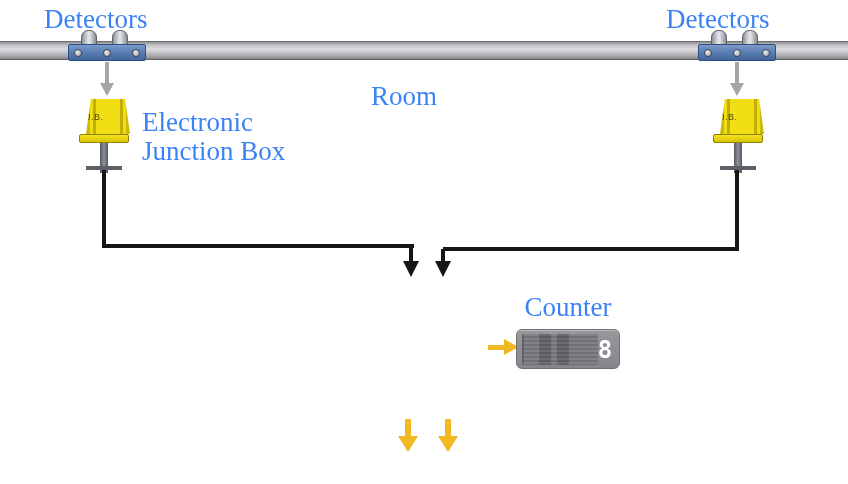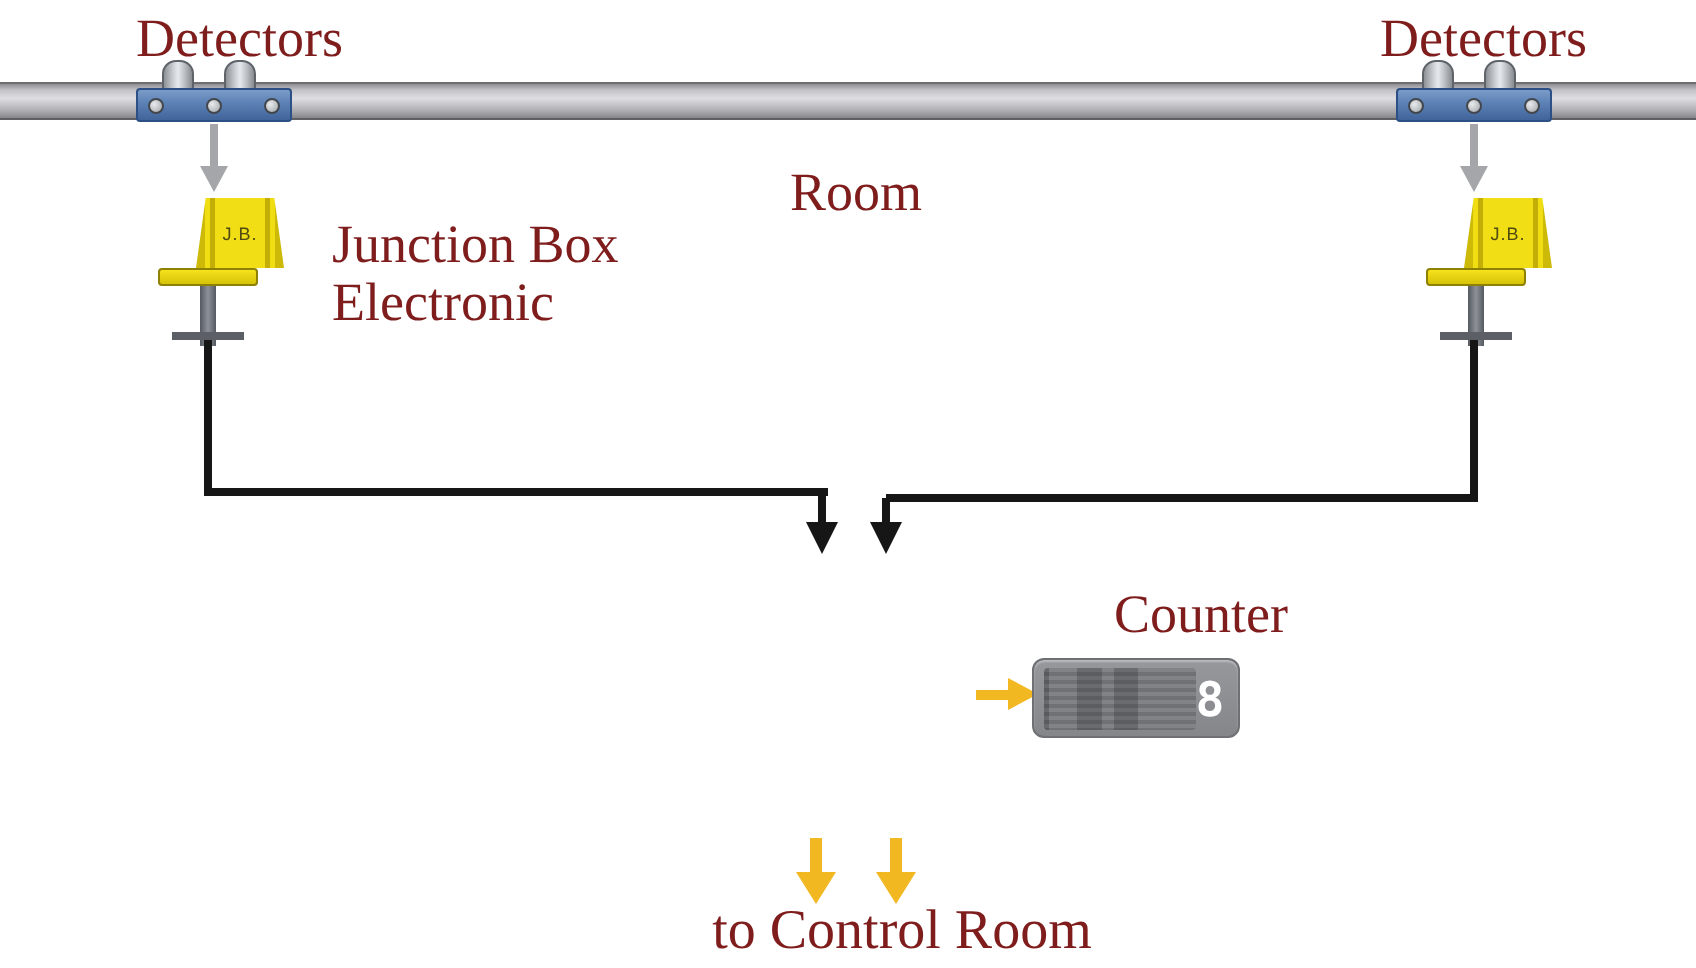--- a/index.html
+++ b/index.html
@@ -2,21 +2,21 @@
 <html><head>
 <meta charset="utf-8">
 <style>
   * { margin:0; padding:0; box-sizing:border-box; }
   html,body { background:#ffffff; }
   #canvas {
     position:relative; width:848px; height:484px; background:#ffffff;
     font-family:"Liberation Serif", serif; color:#1c1c1c; overflow:hidden;
   }
   .abs { position:absolute; }
-  .label { font-size:27px; color:#7f1d1d; white-space:nowrap;margin-left:24px; }
+  .label { font-size:27px; color:#3b82f6; white-space:nowrap; }
 
   
   .rail {
     left:0; top:41px; width:848px; height:19px;
     background:linear-gradient(180deg,#8f8f93 0%,#c3c3c7 18%,#dedee2 42%,#cacace 58%,#a8a8ac 82%,#85858a 100%);
     border-top:1px solid #6f6f73; border-bottom:1px solid #606064;
   }
 
   
   .assembly { width:78px; height:68px; top:30px; }
@@ -44,26 +44,26 @@
     position:absolute; left:32px; top:53px; width:0; height:0;
     border-left:7px solid transparent; border-right:7px solid transparent;
     border-top:13px solid #a4a6a9;
   }
 
   
   .jb-group { width:52px; height:84px; top:98px; }
   .jb-left  { left:78px; }
   .jb-right { left:712px; }
   .jb-trap {
-    position:absolute; left:20px; top:1px; width:44px; height:35px;
+    position:absolute; left:8px; top:1px; width:44px; height:35px;
     clip-path:polygon(11% 0, 89% 0, 100% 100%, 0 100%);
     background:linear-gradient(90deg,
       #cdb907 0% 10%, #f0dd12 10% 16%, #c2ae06 16% 22%, #f1de14 22% 78%,
       #c2ae06 78% 84%, #f0dd12 84% 90%, #cdb907 90% 100%);
-    display:flex; align-items:center; justify-content:center;
+    display:flex; align-items:center; 
   }
   .jb-text { font-size:9px; color:#4f4a12; letter-spacing:.5px; font-family:"Liberation Sans",sans-serif; }
   .jb-base {
     position:absolute; left:1px; top:36px; width:50px; height:9px;
     background:linear-gradient(180deg,#f6e31c,#d6c208);
     border:1px solid #8f8104; border-radius:2px;
   }
   .jb-stem {
     position:absolute; left:22px; top:45px; width:8px; height:30px;
     background:linear-gradient(90deg,#545860,#8e9298,#545860);
@@ -106,21 +106,21 @@
   .y-down-shaft { top:419px; width:6px; height:18px; }
   .ds1 { left:405px; } .ds2 { left:445px; }
   .y-down-head {
     top:436px; width:0; height:0;
     border-left:10px solid transparent; border-right:10px solid transparent;
     border-top:16px solid #f2b822;
   }
   .dh1 { left:398px; } .dh2 { left:438px; }
 
   
-  .counter-label { left:516px; top:292px; width:104px; text-align:right; }
+  .counter-label { left:516px; top:292px; width:104px; text-align:center; }
   .counter-body {
     left:516px; top:329px; width:104px; height:40px;
     background:linear-gradient(180deg,#96989c,#84868a);
     border:1px solid #6e7074; border-radius:6px;
     box-shadow:inset 0 1px 1px rgba(255,255,255,.35);
   }
   .counter-display {
     position:absolute; left:5px; top:4px; width:76px; height:31px; border-radius:2px;
     background:
       linear-gradient(90deg, rgba(0,0,0,.20) 0 3%, transparent 3% 22%,
@@ -210,18 +210,17 @@
 
   <div class="abs y y-down-shaft ds1"></div>
   <div class="abs y-down-head dh1"></div>
   <div class="abs y y-down-shaft ds2"></div>
   <div class="abs y-down-head dh2"></div>
 
   <div class="abs label detectors-left">Detectors</div>
   <div class="abs label detectors-right">Detectors</div>
   <div class="abs label block-label">Room</div>
   <div class="abs label ejb-label">
+    <div>Electronic</div>
     <div>Junction Box</div>
-    <div>Electronic</div>
-  </div>
-  <div class="abs label control-room">to Control Room</div>
+  </div>
 
 </div>
 
 </body></html>

